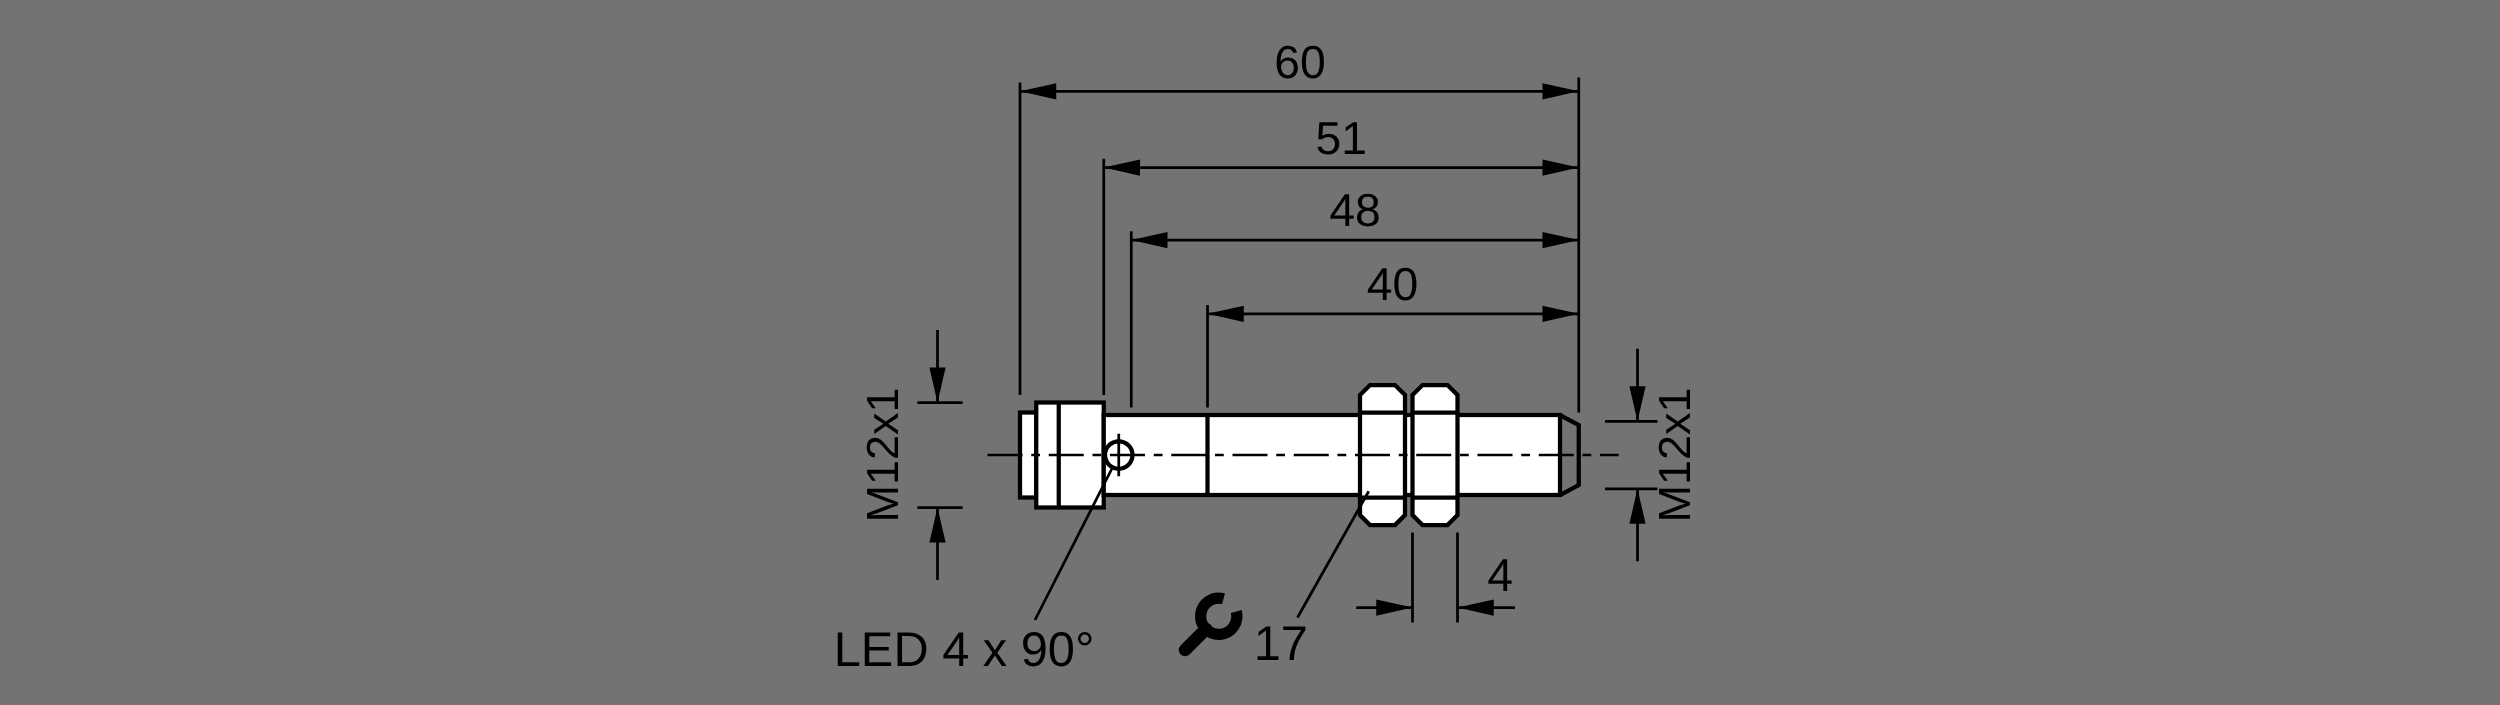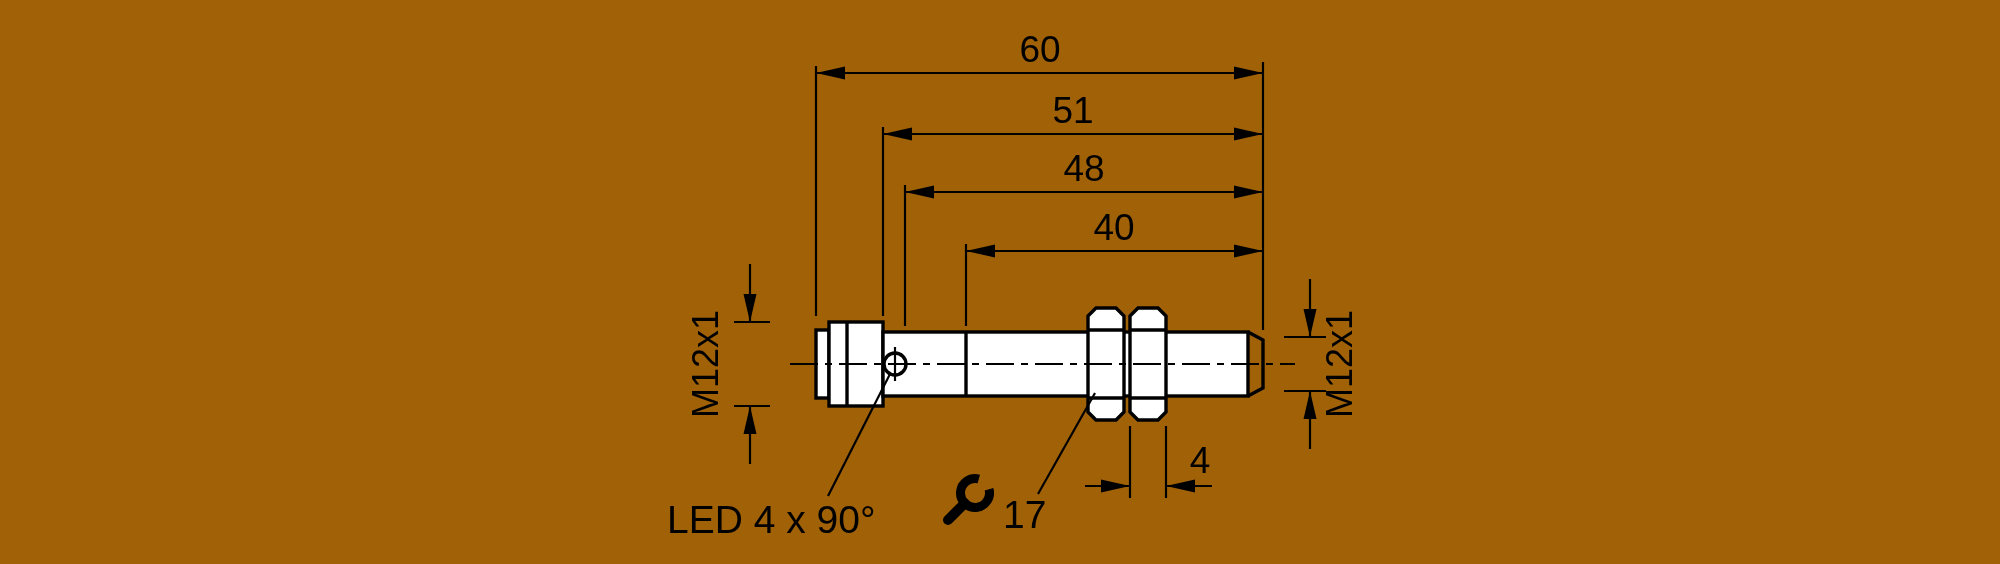--- a/index.html
+++ b/index.html
@@ -4,21 +4,21 @@
 <style>
   html, body {
     margin: 0;
     padding: 0;
     background: #ffffff;
   }
   .canvas {
     position: relative;
     width: 2000px;
     height: 564px;
-    background: #a16207;
+    background: #737373;
     overflow: hidden;
   }
   svg {
     display: block;
   }
   .dim-text {
     font-family: "Liberation Sans", sans-serif;
     font-size: 37px;
     fill: #000000;
   }

